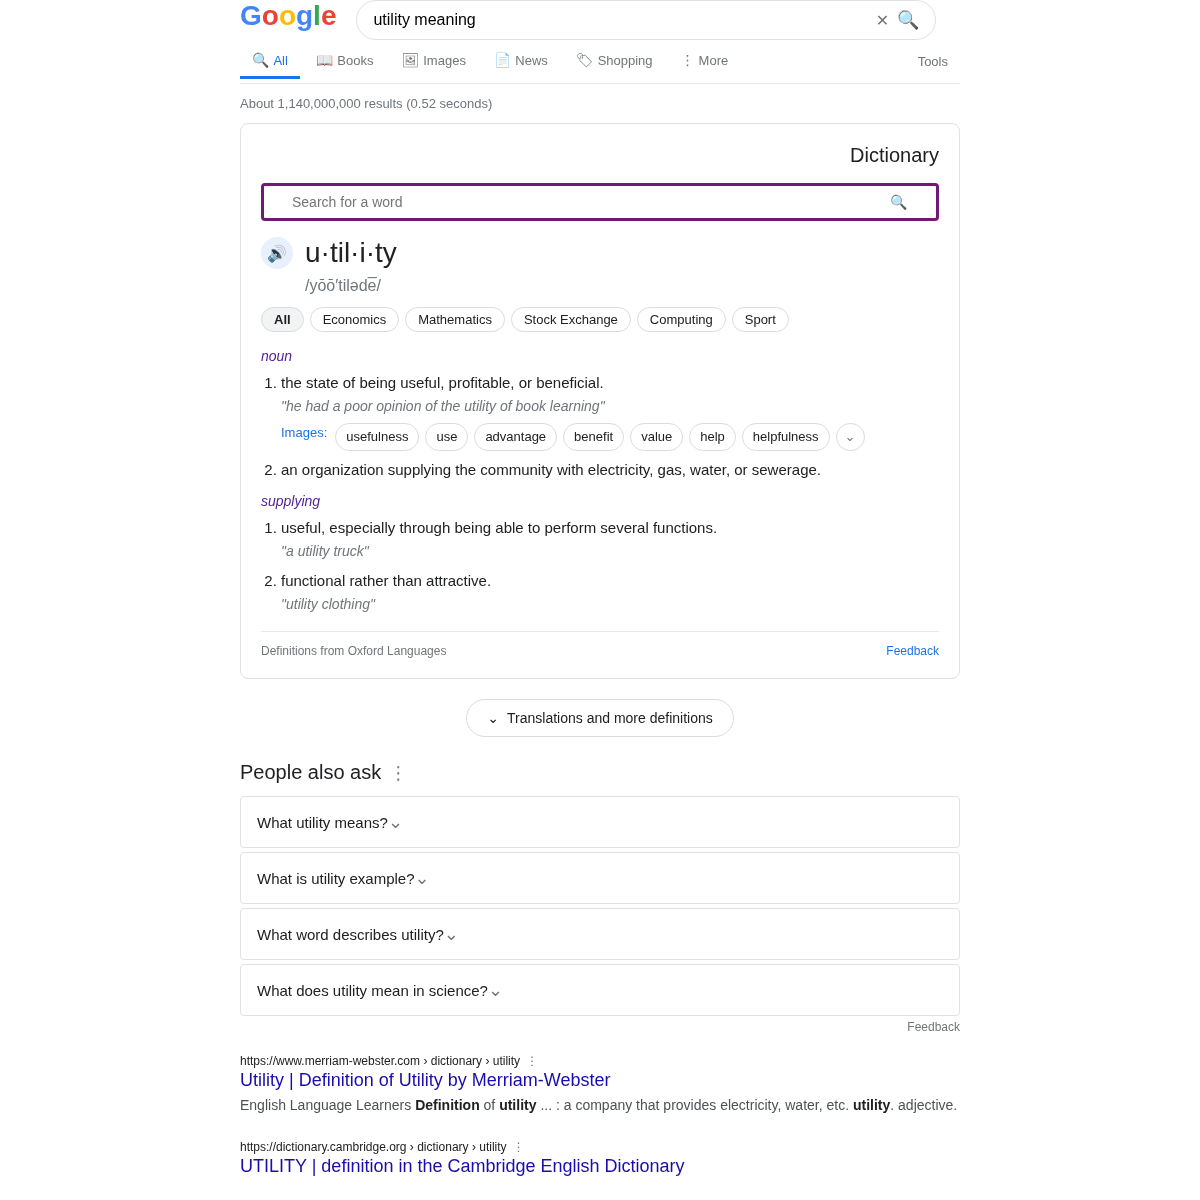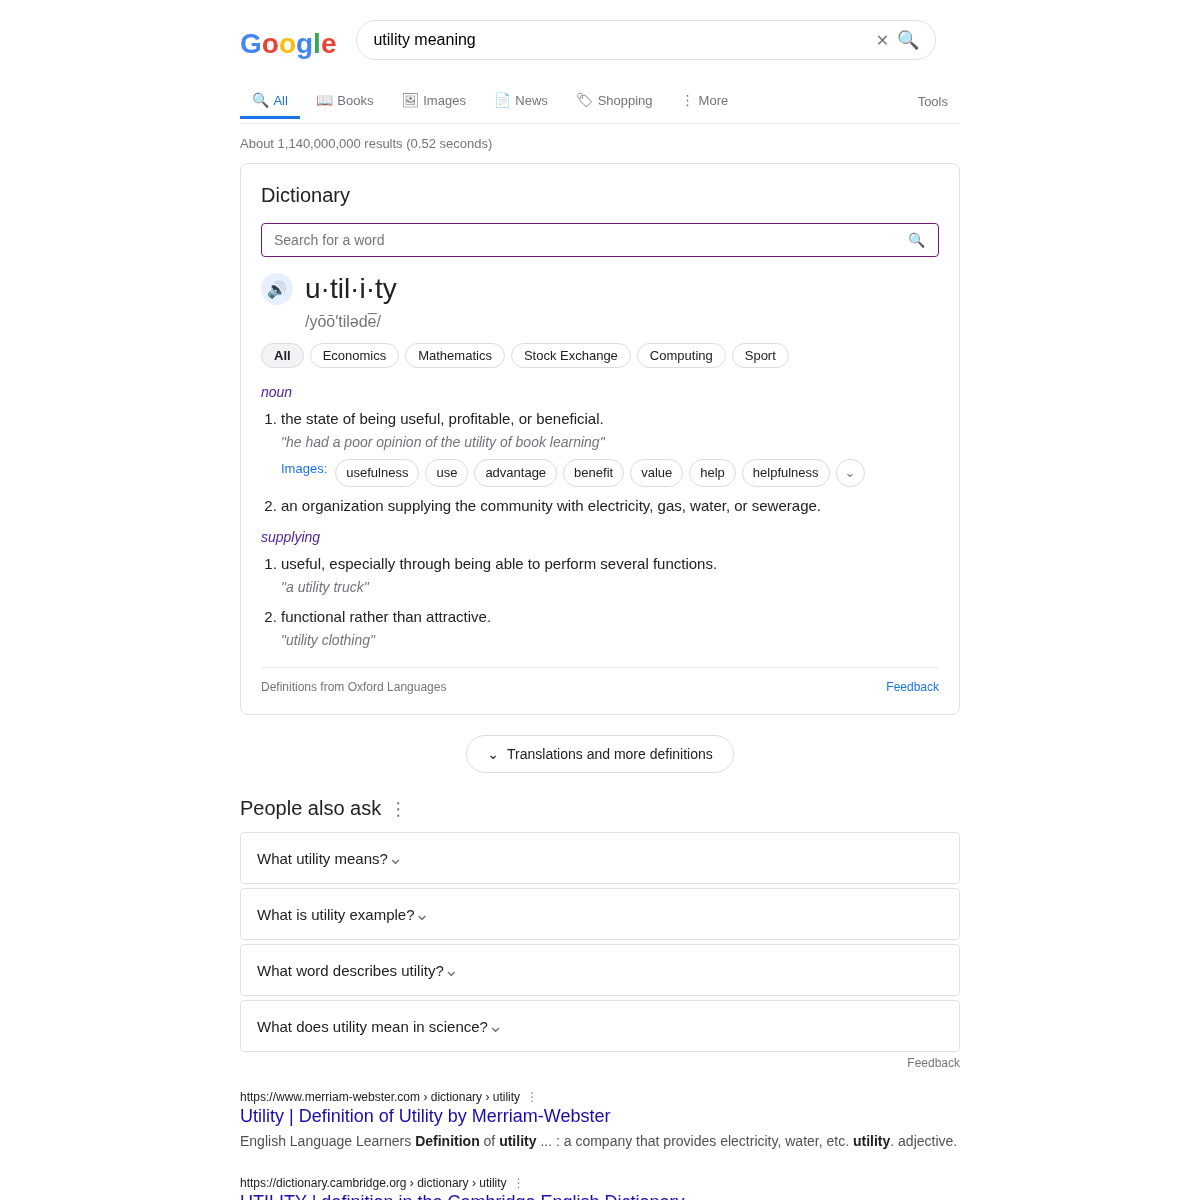--- a/index.html
+++ b/index.html
@@ -1,21 +1,21 @@
 <!DOCTYPE html>
 <html><head>
   <meta charset="utf-8">
   <style>
     * { box-sizing: border-box; margin: 0; padding: 0; }
     body { font-family: Arial, sans-serif; background: #fff; color: #202124; font-size: 14px; }
     
     .page { max-width: 760px; margin: 0 auto; padding: 0 20px; }
     
     
-    .header { display: flex; align-items: flex-end; padding: 20px 0; gap: 20px; }
+    .header { display: flex; align-items: flex-start; padding: 0 0; gap: 20px; }
     .google-logo { font-size: 28px; font-weight: bold; }
     .logo-g { color: #4285f4; }
     .logo-o1 { color: #ea4335; }
     .logo-o2 { color: #fbbc05; }
     .logo-g2 { color: #4285f4; }
     .logo-l { color: #34a853; }
     .logo-e { color: #ea4335; }
     
     .search-bar { display: flex; align-items: center; border: 1px solid #dfe1e5; border-radius: 24px; padding: 8px 16px; flex: 1; max-width: 580px; gap: 8px; }
     .search-bar input { border: none; outline: none; font-size: 16px; flex: 1; }
@@ -27,23 +27,23 @@
     .nav-item { display: flex; align-items: center; gap: 4px; padding: 8px 12px; color: #70757a; cursor: pointer; font-size: 13px; border-bottom: 3px solid transparent; text-decoration: none; }
     .nav-item.active { color: #1a73e8; border-bottom: 3px solid #1a73e8; }
     .nav-icon { font-size: 14px; }
     .nav-tools { margin-left: auto; color: #70757a; cursor: pointer; font-size: 13px; padding: 8px 12px; }
     
     
     .results-count { font-size: 13px; color: #70757a; padding: 12px 0; }
     
     
     .dictionary-box { border: 1px solid #dfe1e5; border-radius: 8px; padding: 20px; margin-bottom: 20px; }
-    .dictionary-title { font-size: 20px; font-weight: normal; margin-bottom: 16px; }
-    
-    .word-search { display: flex; align-items: center; border: 1px solid #701a75; border-radius: 4px; padding: 8px 12px; margin-bottom: 16px; gap: 45px; }
+    .dictionary-title { font-size: 20px; font-weight: normal; margin-bottom: 16px; text-align: right; }
+    
+    .word-search { display: flex; align-items: center; border: 3px solid #701a75; border-radius: 4px; padding: 8px 28px; margin-bottom: 16px; gap: 45px; }
     .word-search input { border: none; outline: none; font-size: 14px; flex: 1; color: #70757a; }
     .word-search-icon { color: #70757a; }
     
     .word-header { display: flex; align-items: center; gap: 12px; margin-bottom: 8px; }
     .speaker-btn { background: #e8f0fe; border: none; border-radius: 50%; width: 32px; height: 32px; display: flex; align-items: center; justify-content: center; cursor: pointer; color: #1a73e8; font-size: 16px; }
     .word-title { font-size: 28px; font-weight: 400; color: #202124; }
     .word-phonetic { font-size: 16px; color: #70757a; margin-bottom: 12px; margin-left: 44px; }
     
     .definitions-label { font-size: 13px; color: #70757a; margin-bottom: 10px; }
     .category-pills { display: flex; flex-wrap: wrap; gap: 6px; margin-bottom: 16px; }

